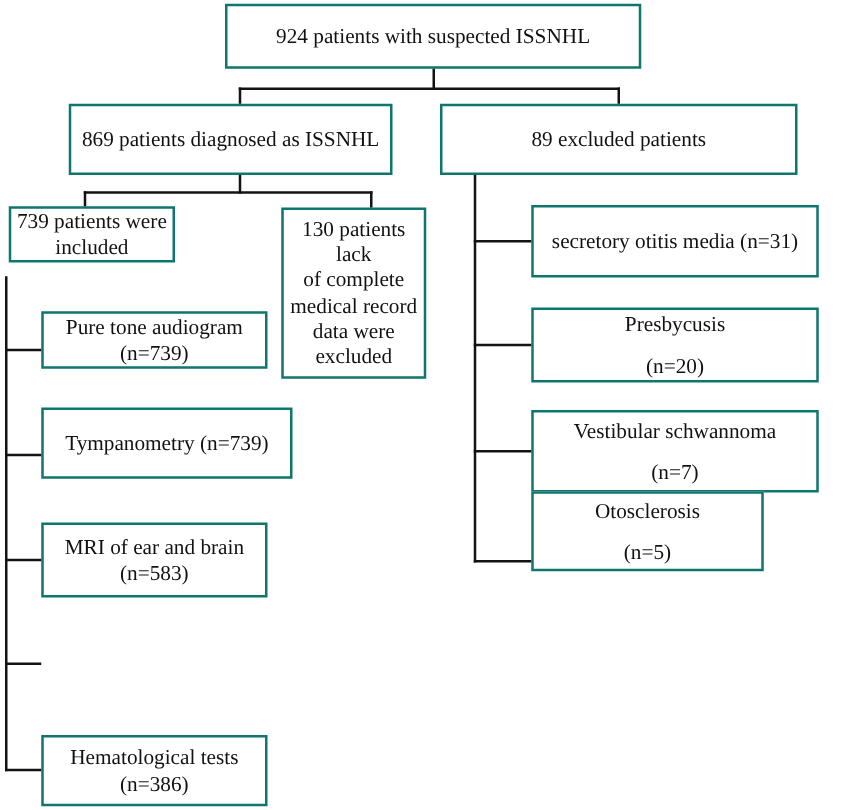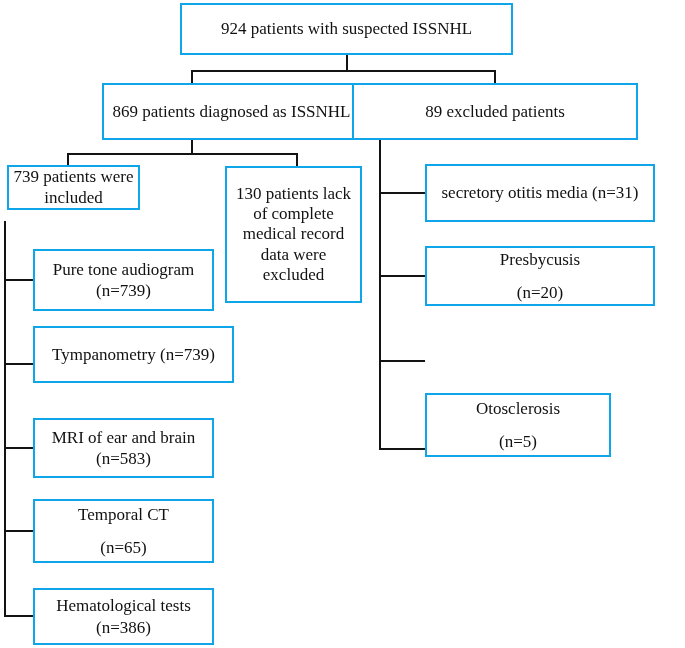--- a/index.html
+++ b/index.html
@@ -8,21 +8,21 @@
     width: 685px;
     height: 648px;
     background: #ffffff;
     font-family: "Liberation Serif", serif;
     color: #111111;
     overflow: hidden;
   }
   .box {
     position: absolute;
     box-sizing: border-box;
-    border: 2px solid #0ea5e9;
+    border: 2px solid #0f766e;
     background: #ffffff;
     display: flex;
     align-items: center;
     justify-content: center;
     text-align: center;
     font-size: 17px;
     line-height: 1.25;
     white-space: pre-line;
     padding: 2px 4px;
   }
@@ -33,44 +33,44 @@
     background: #131313;
   }
 </style>
 </head>
 <body>
 
 <div id="canvas">
 
   <div class="box" style="left:180px; top:3px; width:333px; height:52px;">924 patients with suspected ISSNHL</div>
 
-  <div class="box" style="left:55px; top:83px; width:259px; height:57px;margin-left:47px;">869 patients diagnosed as ISSNHL</div>
+  <div class="box" style="left:55px; top:83px; width:259px; height:57px;">869 patients diagnosed as ISSNHL</div>
   <div class="box" style="left:352px; top:83px; width:286px; height:57px;">89 excluded patients</div>
 
   <div class="box tight" style="left:7px; top:165px; width:133px; height:45px;">739 patients were
 included</div>
-  <div class="box tight" style="left:225px; top:166px; width:137px; height:137px;">130 patients lack
+  <div class="box tight" style="left:225px; top:166px; width:116px; height:137px;">130 patients lack
 of  complete
 medical record
 data were
 excluded</div>
 
-  <div class="box" style="left:33px; top:249px; width:181px; height:62px;">Pure tone audiogram
+  <div class="box" style="left:33px; top:249px; width:181px; height:46px;">Pure tone audiogram
 (n=739)</div>
   <div class="box" style="left:33px; top:326px; width:201px; height:57px;">Tympanometry (n=739)</div>
   <div class="box" style="left:33px; top:418px; width:181px; height:60px;">MRI of ear and brain
 (n=583)</div>
-  <div class="box spaced" style="left:33px; top:499px; width:181px; height:64px;">Temporal CT
-(n=65)</div>
   <div class="box" style="left:33px; top:588px; width:181px; height:57px;">Hematological tests
 (n=386)</div>
 
   <div class="box" style="left:425px; top:164px; width:230px; height:58px;">secretory otitis media (n=31)</div>
   <div class="box spaced" style="left:425px; top:246px; width:230px; height:60px;">Presbycusis
 (n=20)</div>
+  <div class="box spaced" style="left:425px; top:328px; width:230px; height:66px;">Vestibular schwannoma
+(n=7)</div>
   <div class="box spaced" style="left:425px; top:393px; width:186px; height:64px;">Otosclerosis
 (n=5)</div>
 
   <div class="line" style="left:346px; top:55px; width:2px; height:16px;"></div>
   <div class="line" style="left:191px; top:70px; width:305px; height:2px;"></div>
   <div class="line" style="left:191px; top:70px; width:2px; height:13px;"></div>
   <div class="line" style="left:494px; top:70px; width:2px; height:13px;"></div>
 
   <div class="line" style="left:191px; top:140px; width:2px; height:15px;"></div>
   <div class="line" style="left:67px; top:153px; width:231px; height:2px;"></div>

